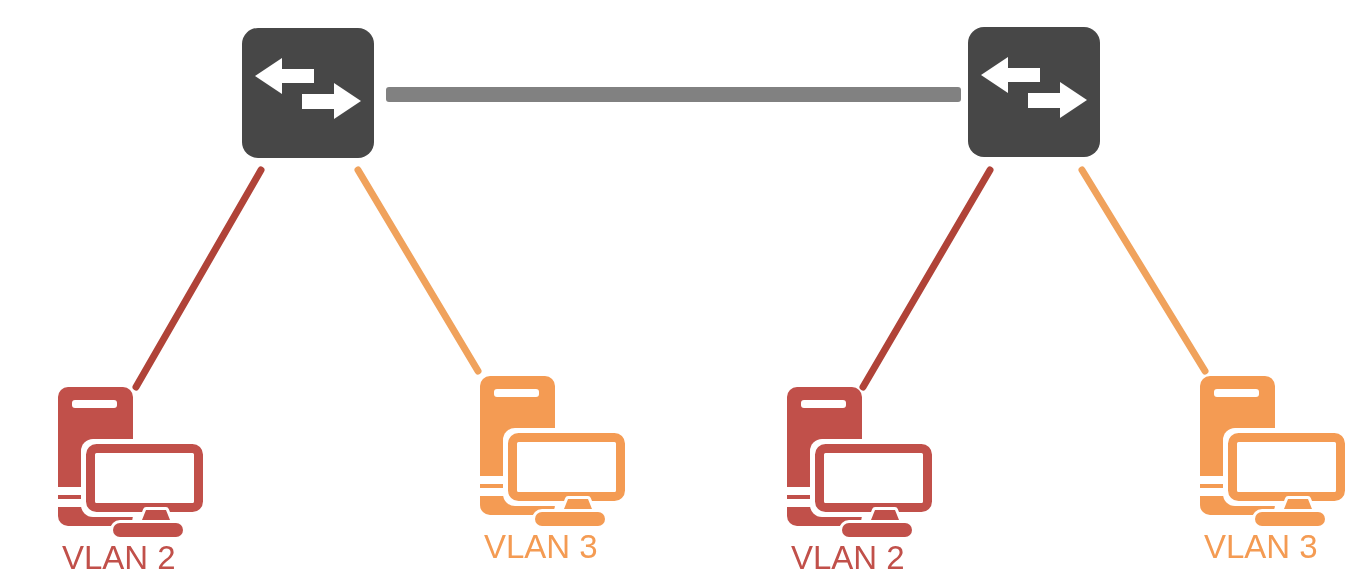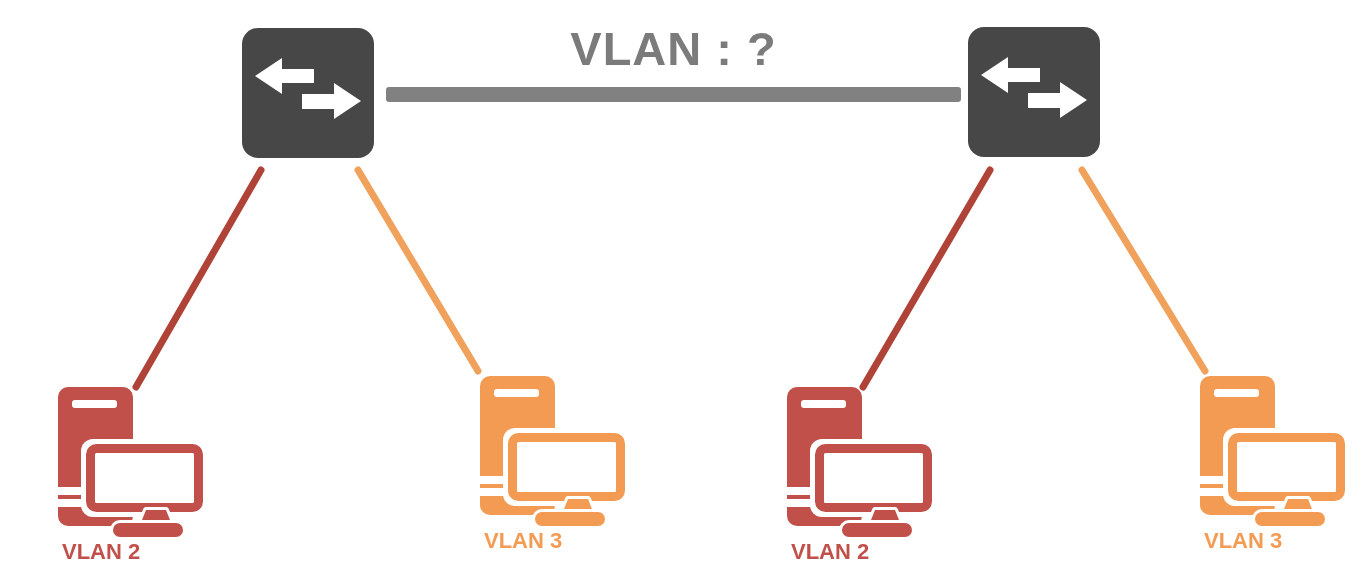--- a/index.html
+++ b/index.html
@@ -25,21 +25,21 @@
 
   .switch { position:absolute; width:132px; z-index:2; }
   .switch svg { display:block; }
   .switch-left  { left:242px; top:28px; }
   .switch-right { left:968px; top:27px; }
 
   .host { position:absolute; z-index:2; width:152px; }
   .host svg { display:block; }
   .host-label {
     margin:1px 0 11px 6px;
-    font-size:22px; font-weight:bold; line-height:1;
+    font-size:33px; font-weight:normal; line-height:1;
     color:var(--c); white-space:nowrap;
   }
   .host-1 { left:56px;   top:384px; }
   .host-2 { left:478px;  top:373px; }
   .host-3 { left:785px;  top:384px; }
   .host-4 { left:1198px; top:373px; }
 
   .pc-fill   { fill:var(--c); }
   .pc-white  { fill:#ffffff; }
   .pc-frame  { fill:#ffffff; stroke:var(--c); stroke-width:9; }
@@ -51,21 +51,20 @@
 <div class="canvas">
 
   <svg class="links-svg" viewBox="0 0 1368 579">
     <line class="link" x1="261" y1="170" x2="136" y2="387" style="stroke: rgb(176, 67, 56);"></line>
     <line class="link" x1="358" y1="170" x2="478" y2="371" style="stroke: rgb(240, 162, 92);"></line>
     <line class="link" x1="990" y1="170" x2="863" y2="387" style="stroke: rgb(176, 67, 56);"></line>
     <line class="link" x1="1082" y1="170" x2="1205" y2="371" style="stroke: rgb(240, 162, 92);"></line>
   </svg>
 
   <div class="trunk-bar" style="background: rgb(129, 129, 129);"></div>
-  <div class="trunk-label" style="color: rgb(123, 123, 123);">VLAN : ?</div>
 
   <div class="switch switch-left">
     <svg width="132" height="130" viewBox="0 0 132 130">
       <rect x="0" y="0" width="132" height="130" rx="16" style="fill: rgb(71, 71, 71);"></rect>
       <polygon points="13,48 40,30 40,41 72,41 72,55 40,55 40,66" style="fill: rgb(255, 255, 255);"></polygon>
       <polygon points="119,73 92,55 92,66 60,66 60,81 92,81 92,91" style="fill: rgb(255, 255, 255);"></polygon>
     </svg>
   </div>
 
   <div class="switch switch-right">

